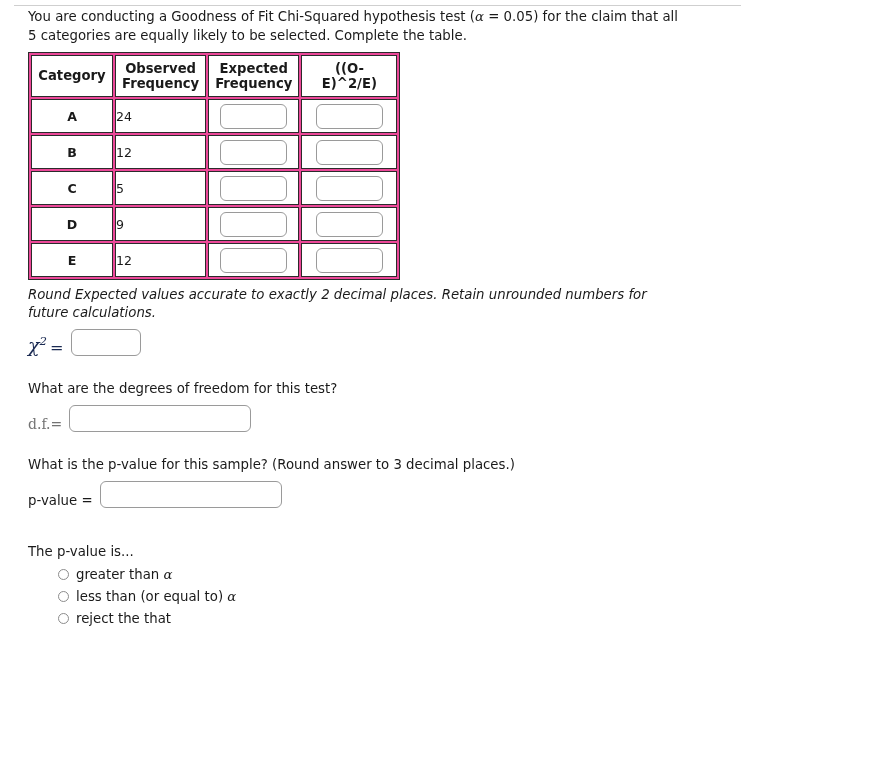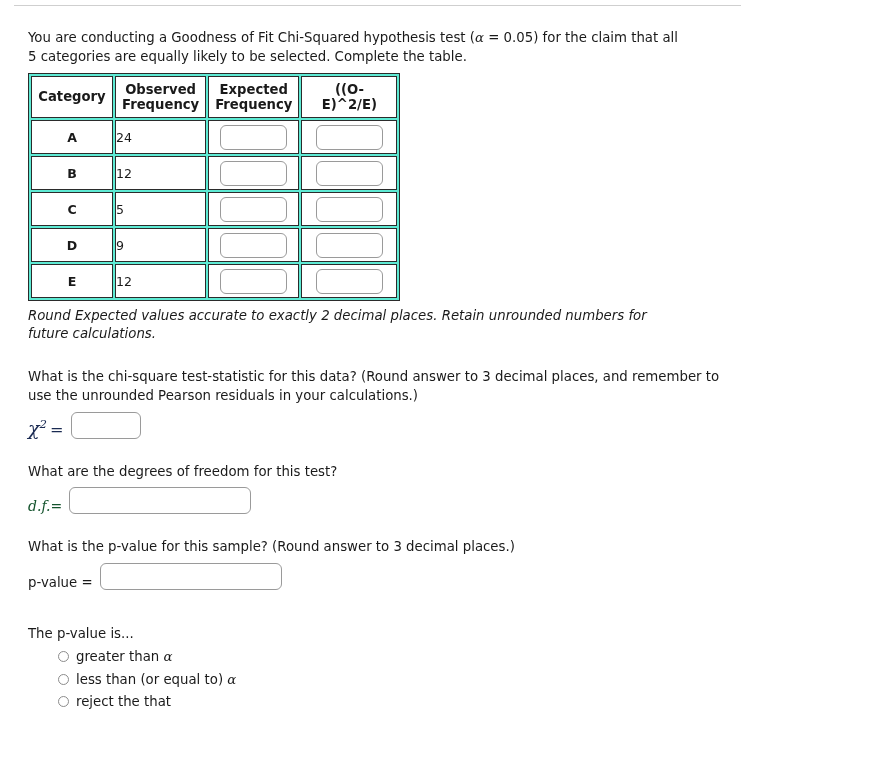--- a/index.html
+++ b/index.html
@@ -22,42 +22,42 @@
     left: 14px;
     top: 5px;
     width: 727px;
     height: 1px;
     background: #cfcfcf;
   }
 
   .page {
     position: absolute;
     left: 28px;
-    top: 29px;
+    top: 8px;
     width: 760px;
   }
 
   .intro {
     line-height: 1.42;
     width: 660px;
     margin: 0 0 6px 0;
   }
 
   .alpha {
     font-family: "DejaVu Serif", "Liberation Serif", serif;
     font-style: italic;
   }
 
   
   table.gof {
     border-collapse: separate;
     border-spacing: 2px;
     margin: 2px 16px 0 0;
     border: 1px solid #2b2b2b;
-    background: #5eead4;
+    background: #ec4899;
   }
   table.gof td, table.gof th {
     border: 1px solid #2b2b2b;
     padding: 0;
     background: #ffffff;
   }
   table.gof th {
     font-weight: bold;
     font-size: 13.2px;
     text-align: center;
@@ -140,23 +140,22 @@
     font-size: 0.62em;
     vertical-align: super;
   }
   .mathlbl .eq {
     font-style: normal;
     font-size: 0.85em;
     margin-left: 3px;
   }
   .dflbl {
     font-family: "DejaVu Serif", "Liberation Serif", serif;
-    font-style: italic;
     font-size: 14px;
-    color: #14532d;
+    color: #737373;
   }
   .plainlbl { font-size: 13.3px; }
 
   input.chibox  { width: 70px;  height: 27px; }
   input.dfbox   { width: 182px; height: 27px; }
   input.pvalbox { width: 182px; height: 27px; }
 
   
   .rgroup-title { margin: 36px 0 0 0; }
   .rgroup-title.second { margin-top: 30px; }
@@ -245,21 +244,20 @@
         </td>
         <td class="inputcell">
           <input class="box cellbox" type="text" value="" style="">
         </td>
       </tr>
     </tbody>
   </table>
 
   <p class="note-italic">Round Expected values accurate to exactly 2 decimal places. Retain unrounded numbers for future calculations.</p>
 
-  <p class="q">What is the chi-square test-statistic for this data? (Round answer to 3 decimal places, and remember to use the unrounded Pearson residuals in your calculations.)</p>
   <div class="answer-line">
     <span class="answer-label mathlbl"><span>χ</span><sup>2</sup><span class="eq">=</span></span>
     <input class="box chibox" type="text" value="" style="">
   </div>
 
   <p class="q">What are the degrees of freedom for this test?</p>
   <div class="answer-line">
     <span class="answer-label dflbl">d.f.=</span>
     <input class="box dfbox" type="text" value="" style="">
   </div>

